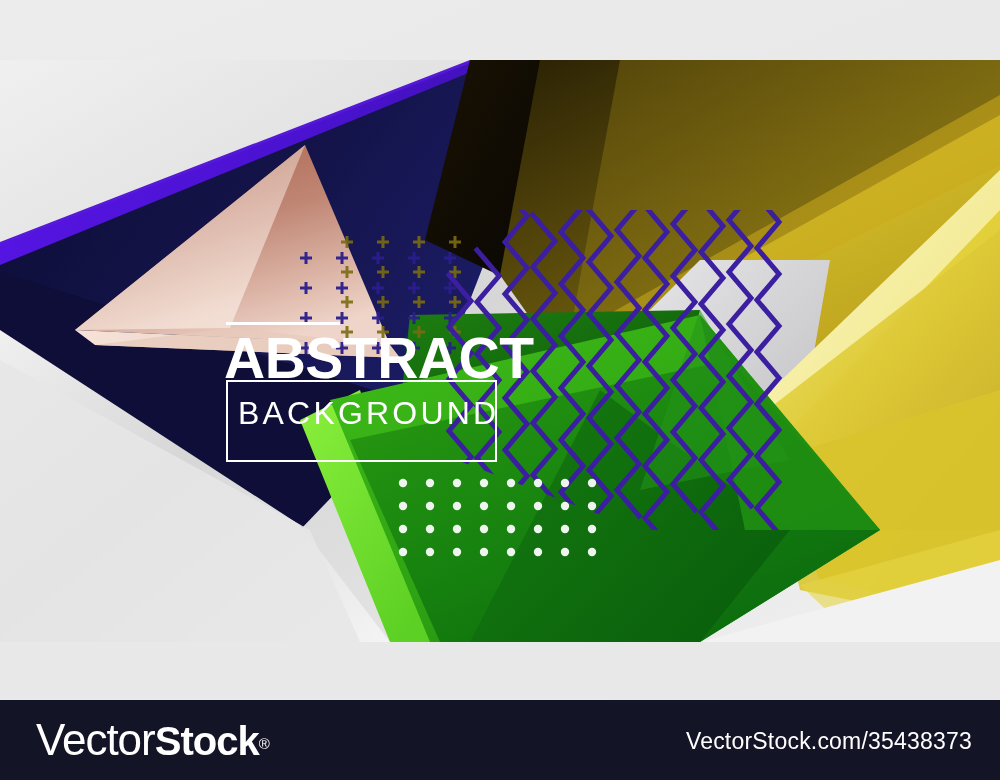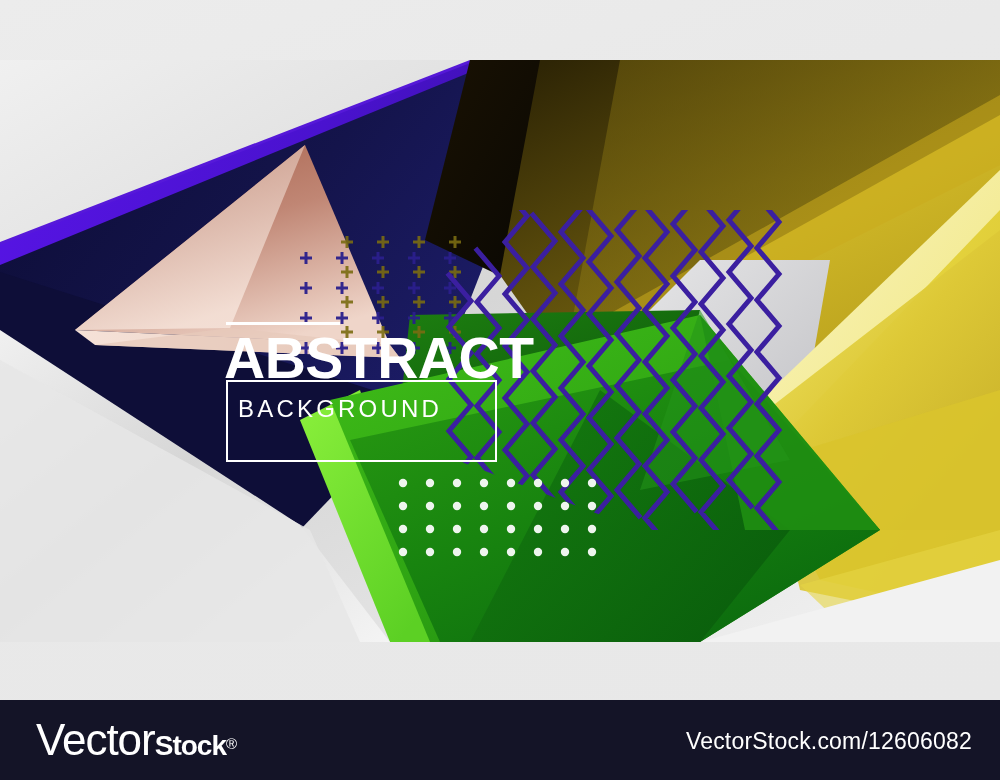--- a/index.html
+++ b/index.html
@@ -44,38 +44,38 @@
     font-size:57px; font-weight:bold; color:#ffffff;
     letter-spacing:-0.5px; line-height:1; white-space:nowrap;
     font-family:"Liberation Sans", sans-serif;
   }
   #frame {
     position:absolute; left:0; top:58px; width:271px; height:82px;
     border:2px solid #ffffff;
   }
   #sub1, #sub2 {
     position:absolute; left:12px;
-    font-size:24px; color:#ffffff; letter-spacing:3.2px;
+    font-size:32px; color:#ffffff; letter-spacing:3.2px;
     line-height:1; white-space:nowrap;
     font-family:"Liberation Sans", sans-serif;
   }
   #sub1 { top:75px; }
   #sub2 { top:103px; }
 
   
   #footer {
     position:absolute; left:0; top:700px; width:1000px; height:80px;
     background:#141427;
   }
   #logo {
     position:absolute; left:36px; top:718px;
     color:#ffffff; line-height:1; white-space:nowrap;
   }
   #logo .lite { font-size:44px; font-weight:300; letter-spacing:-1px; }
-  #logo .bold { font-size:28px; font-weight:bold; letter-spacing:-1px; }
+  #logo .bold { font-size:40px; font-weight:bold; letter-spacing:-1px; }
   #logo .reg  { font-size:15px; vertical-align:super; }
   #url {
     position:absolute; right:28px; top:728px;
     color:#ffffff; font-size:23px; letter-spacing:0.2px; white-space:nowrap;
   }
 </style>
 </head>
 <body>
 
 <div id="stage">
@@ -309,15 +309,15 @@
       <div id="headline">ABSTRACT</div>
       <div id="frame"></div>
       <div id="sub1">BACKGROUND</div>
     </div>
   </div>
 
   <div id="footer"></div>
   <div id="logo">
     <span class="lite">Vector</span><span class="bold">Stock</span><span class="reg">®</span>
   </div>
-  <div id="url">VectorStock.com/12606082</div>
+  <div id="url">VectorStock.com/35438373</div>
 
 </div>
 
 </body></html>

